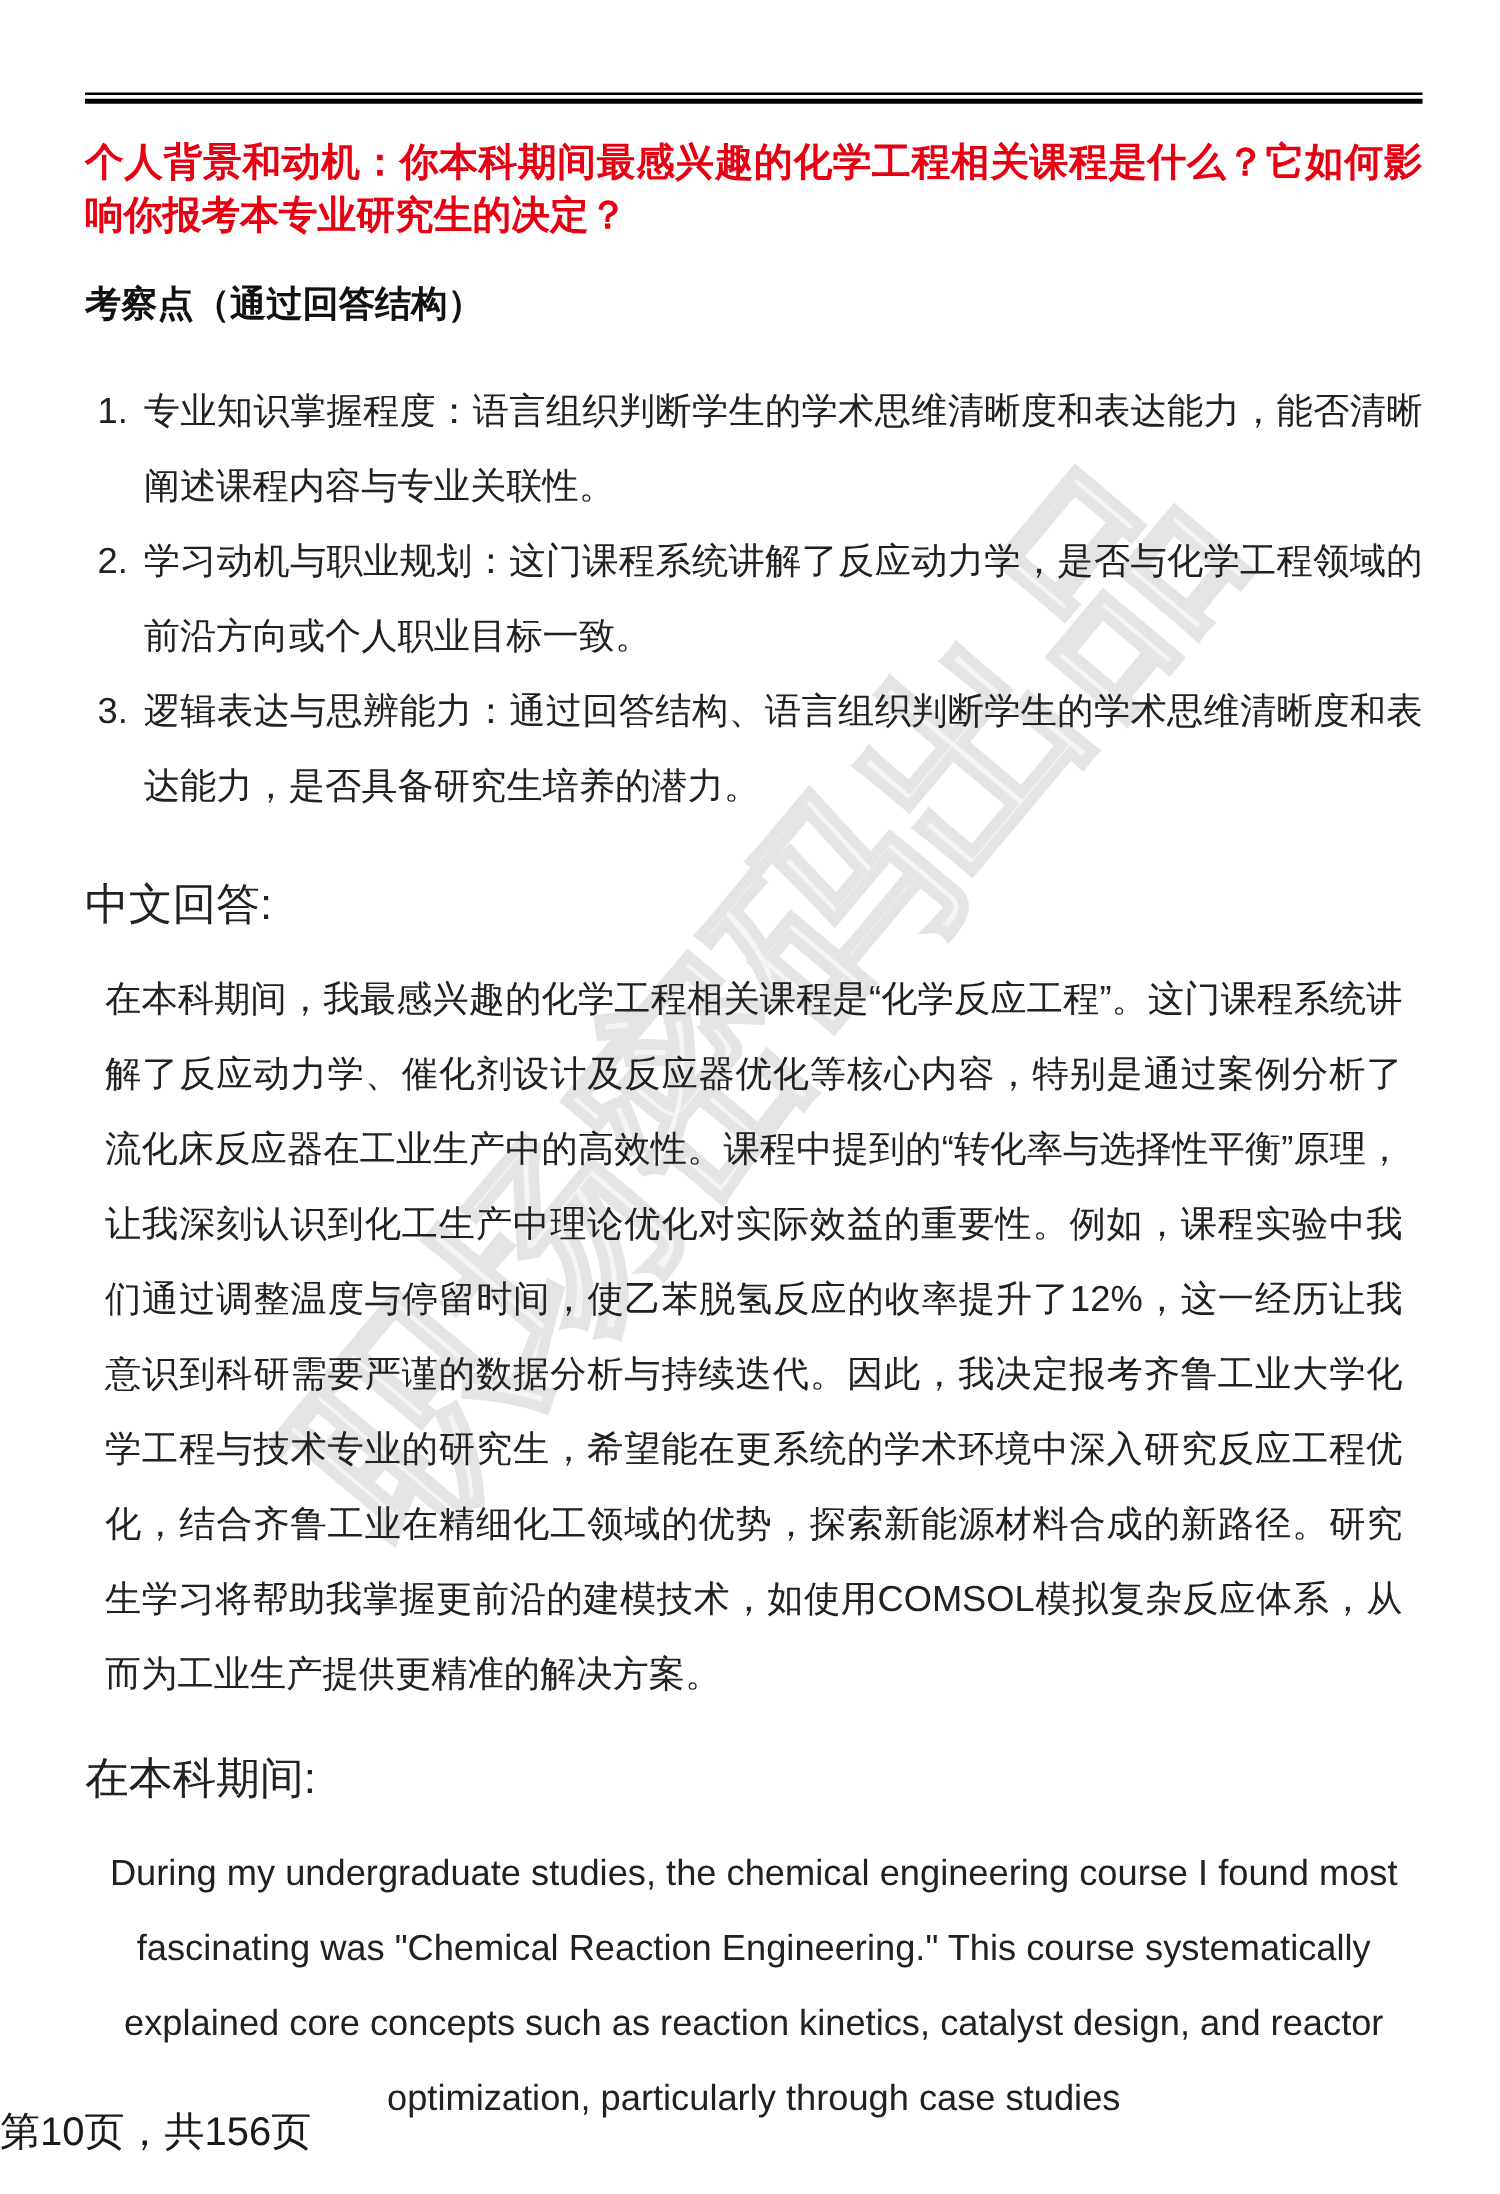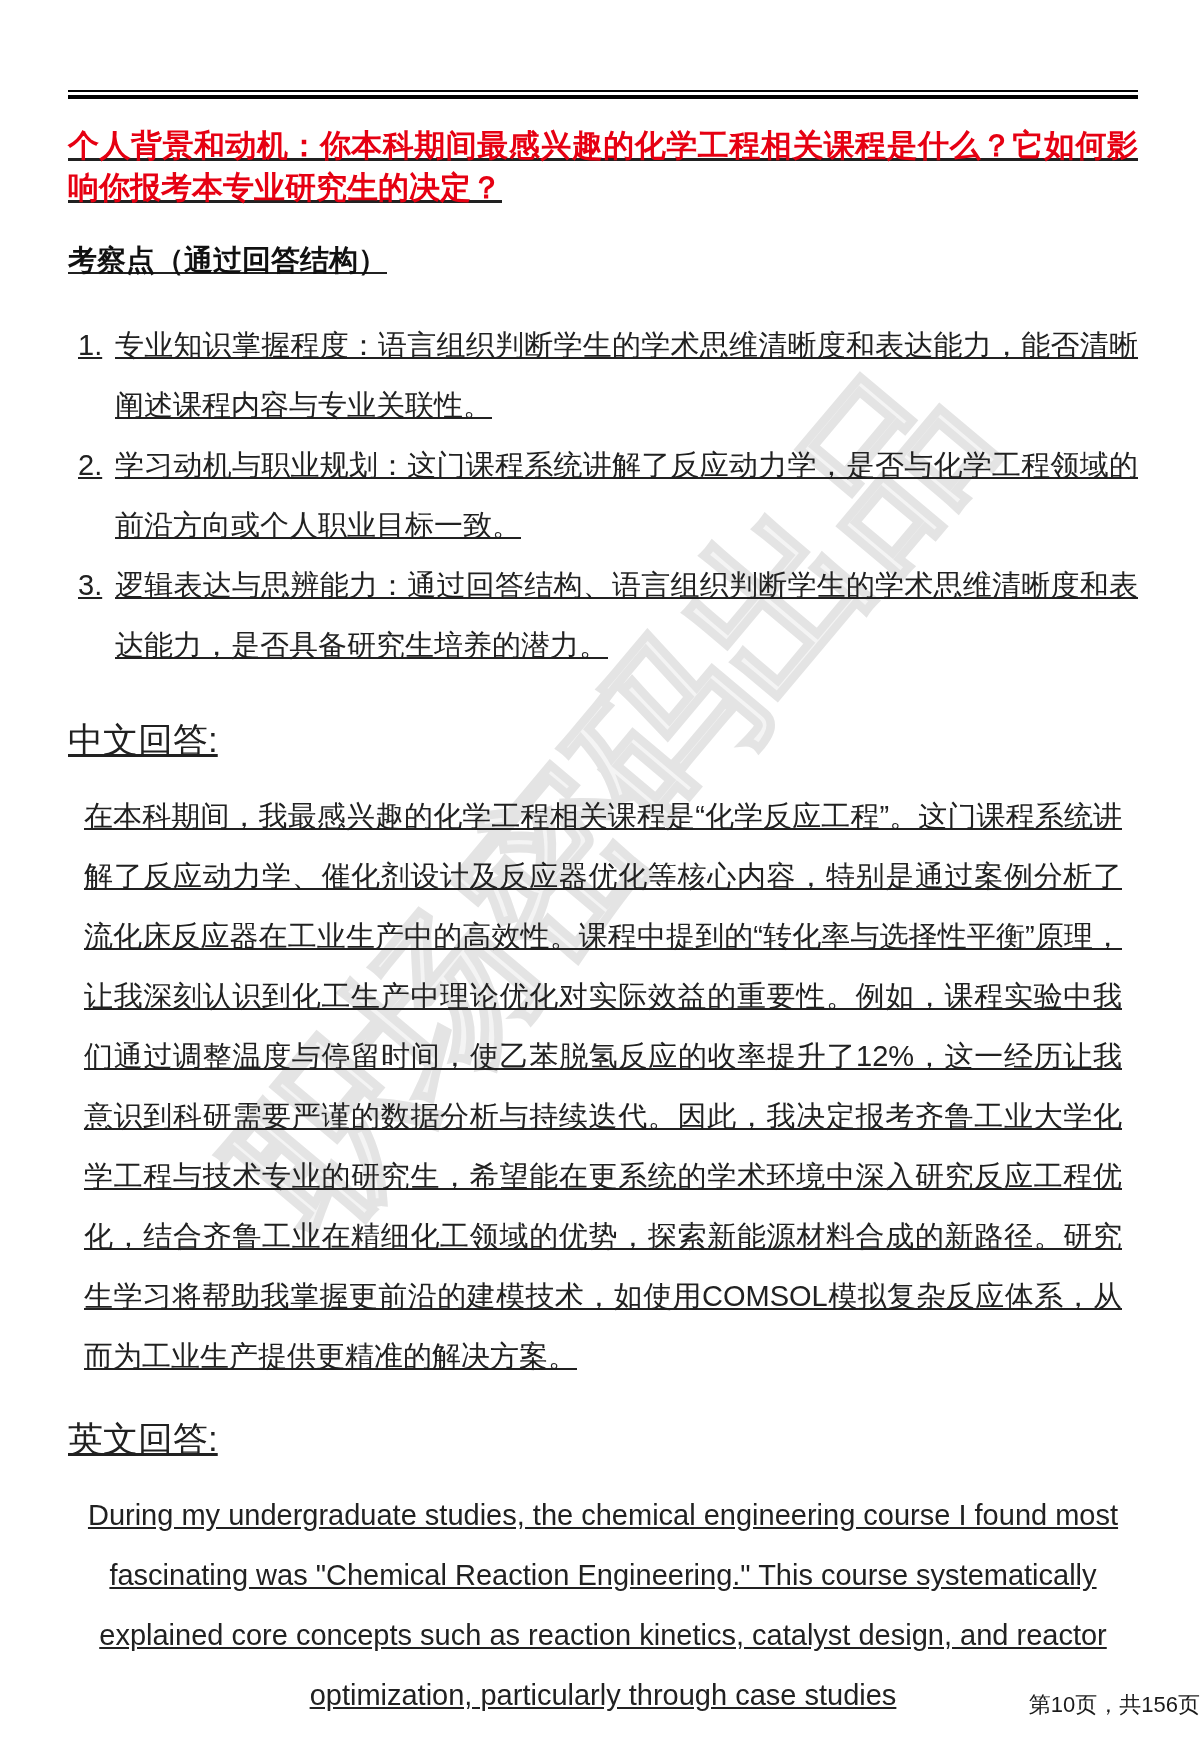--- a/index.html
+++ b/index.html
@@ -22,22 +22,21 @@
     white-space: nowrap;
     color: #f4f4f4;
     -webkit-text-stroke: 3px #e4e4e4;
     z-index: 0;
     user-select: none;
     pointer-events: none;
   }
   .content {
     position: relative;
     z-index: 1;
-    padding: 16px 62px 0 68px;
-    text-decoration: underline;
+    padding: 0 62px 0 68px;
   }
   .top-rule {
     margin-top: 74px;
     border-top: 2px solid #000;
     border-bottom: 4px solid #000;
     height: 3px;
   }
   .question {
     margin: 26px 0 0 0;
     font-size: 31px;
@@ -77,22 +76,22 @@
     font-size: 29px;
     line-height: 60px;
     text-align: justify;
   }
   .para.en { text-align: center; }
   .footer {
     position: absolute;
     left: 0;
     right: 0;
     bottom: 20px;
-    text-align: right;
-    font-size: 22px;
+    text-align: left;
+    font-size: 32px;
     line-height: 60px;
     color: #1a1a1a;
     z-index: 1;
   }
 </style>
 </head>
 <body>
 
 <div class="watermark">职场密码出品</div>
 
@@ -116,19 +115,19 @@
     <div class="point">
       <span class="num">3.</span>
       <span class="txt">逻辑表达与思辨能力：通过回答结构、语言组织判断学生的学术思维清晰度和表达能力，是否具备研究生培养的潜力。</span>
     </div>
   </div>
 
   <p class="label">中文回答:</p>
 
   <p class="para">在本科期间，我最感兴趣的化学工程相关课程是“化学反应工程”。这门课程系统讲解了反应动力学、催化剂设计及反应器优化等核心内容，特别是通过案例分析了流化床反应器在工业生产中的高效性。课程中提到的“转化率与选择性平衡”原理，让我深刻认识到化工生产中理论优化对实际效益的重要性。例如，课程实验中我们通过调整温度与停留时间，使乙苯脱氢反应的收率提升了12%，这一经历让我意识到科研需要严谨的数据分析与持续迭代。因此，我决定报考齐鲁工业大学化学工程与技术专业的研究生，希望能在更系统的学术环境中深入研究反应工程优化，结合齐鲁工业在精细化工领域的优势，探索新能源材料合成的新路径。研究生学习将帮助我掌握更前沿的建模技术，如使用COMSOL模拟复杂反应体系，从而为工业生产提供更精准的解决方案。</p>
 
-  <p class="label en-label">英文回答:</p>
+  <p class="label en-label">在本科期间:</p>
 
   <p class="para en">During my undergraduate studies, the chemical engineering course I found most fascinating was "Chemical Reaction Engineering." This course systematically explained core concepts such as reaction kinetics, catalyst design, and reactor optimization, particularly through case studies</p>
 
 </div>
 
 <div class="footer">第10页，共156页</div>
 
 </body></html>

